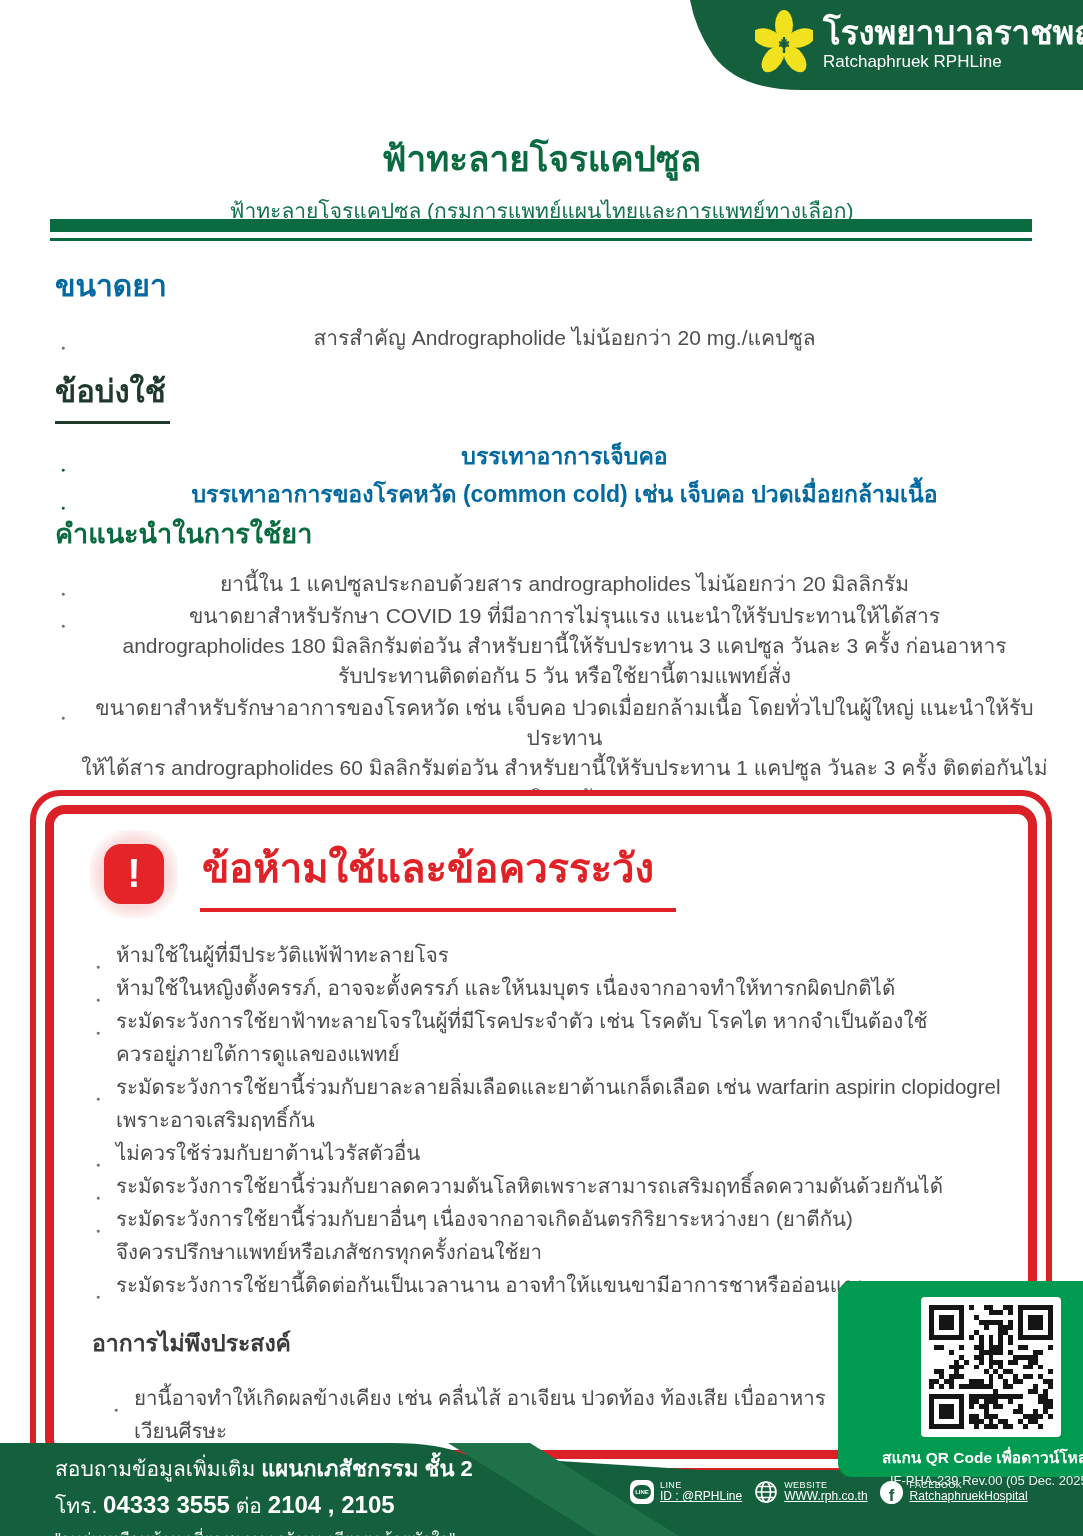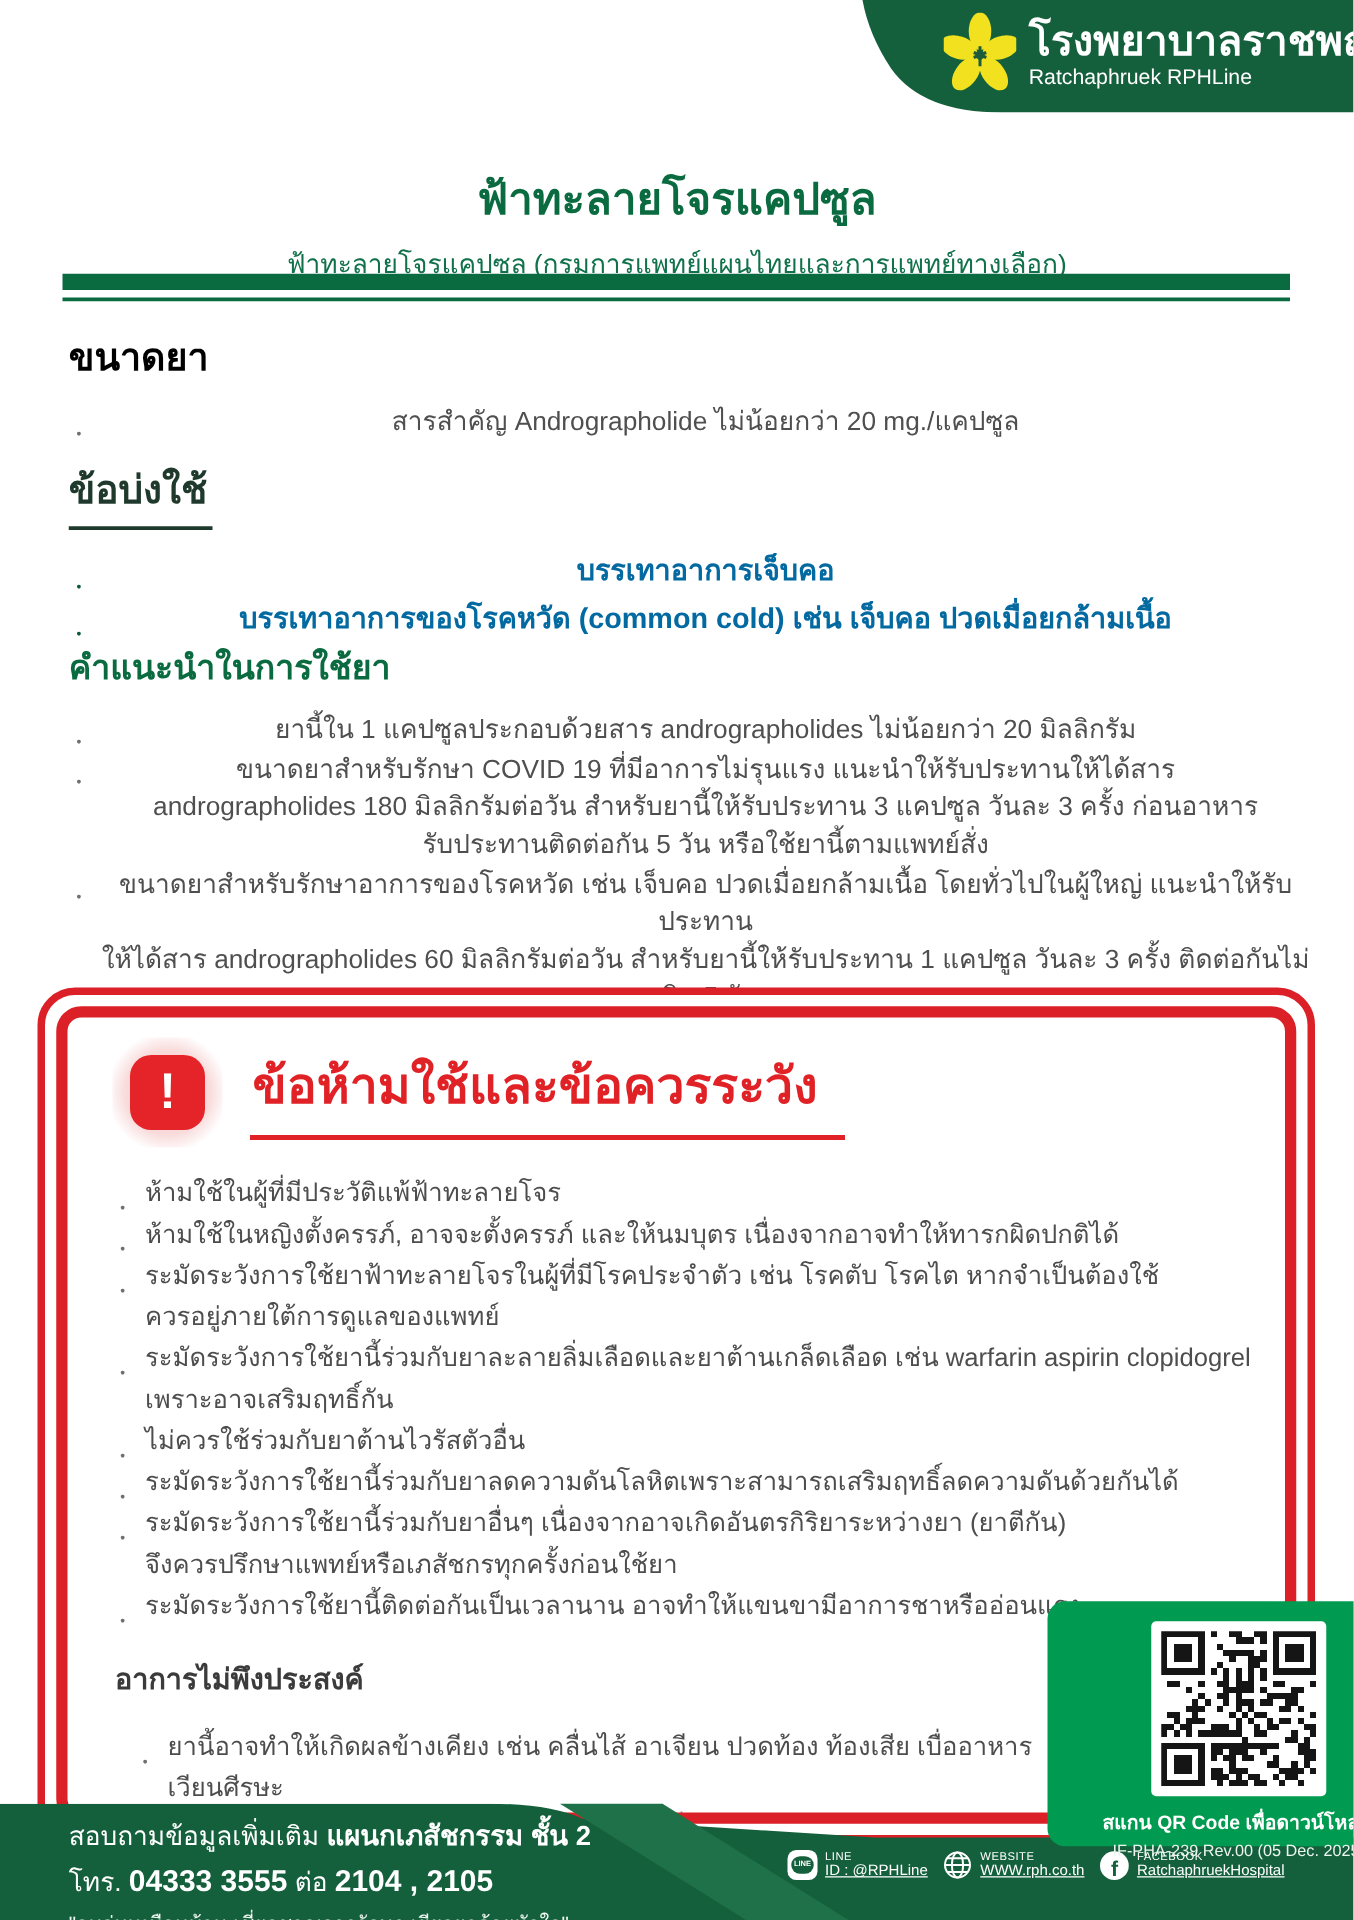--- a/index.html
+++ b/index.html
@@ -17,21 +17,21 @@
   .title-block{position:absolute;top:131px;left:0;right:0;text-align:center;}
   .title-main{font-size:35px;font-weight:800;color:#0b6b40;}
   .title-sub{font-size:21px;color:#10714a;margin-top:8px;}
   .rule-thick{position:absolute;top:219px;left:50px;right:51px;height:13px;background:#0b6b40;}
   .rule-thin{position:absolute;top:238px;left:50px;right:51px;height:3px;background:#0b6b40;}
   
   .section{position:absolute;left:55px;right:35px;}
   .sec-dosage{top:262px;}
   .sec-ind{top:366px;}
   .sec-instr{top:512px;}
-  .h-green{font-size:30px;font-weight:800;color:#000000;}
+  .h-green{font-size:30px;font-weight:800;color:#0369a1;}
   .h-dark-underline{display:inline-block;font-size:31px;font-weight:800;color:#1f3a2d;
     border-bottom:3px solid #1f3a2d;padding:0 4px 5px 0;}
   .h-green-sm{font-size:27px;font-weight:800;color:#0b6b40;}
   ul.blist{list-style:none;margin:14px 0 0 0;padding:0;}
   ul.blist li{position:relative;padding-left:26px;white-space:pre-line;
     font-size:21px;line-height:30px;margin-bottom:2px;text-align:center;}
   ul.blist li::before{content:"●";position:absolute;left:6px;top:10px;font-size:7px;color:#6f6f6f;}
   ul.greenlist li{color:#0369a1;font-weight:800;font-size:23px;line-height:36px;}
   ul.greenlist li::before{color:#0b5b37;top:14px;}
   

